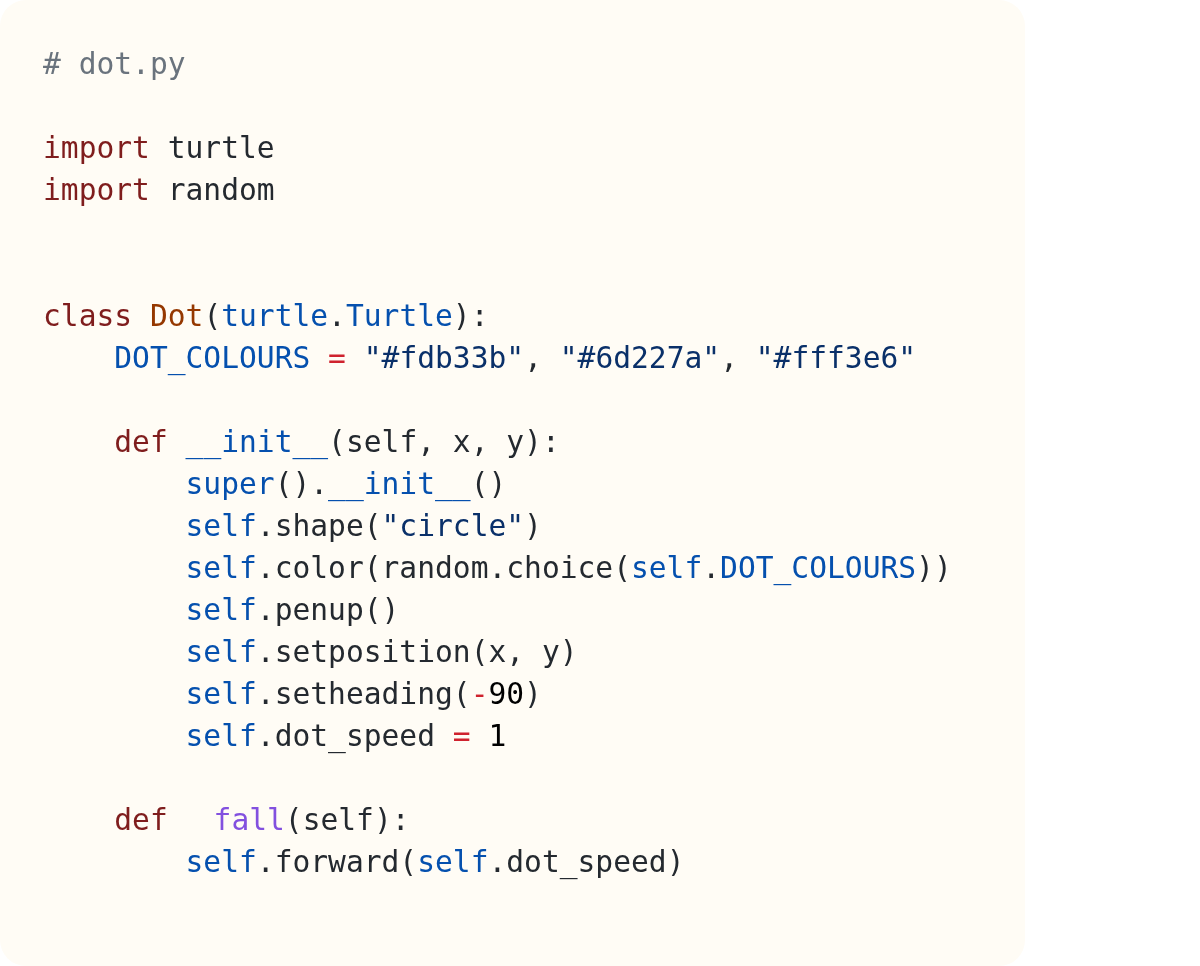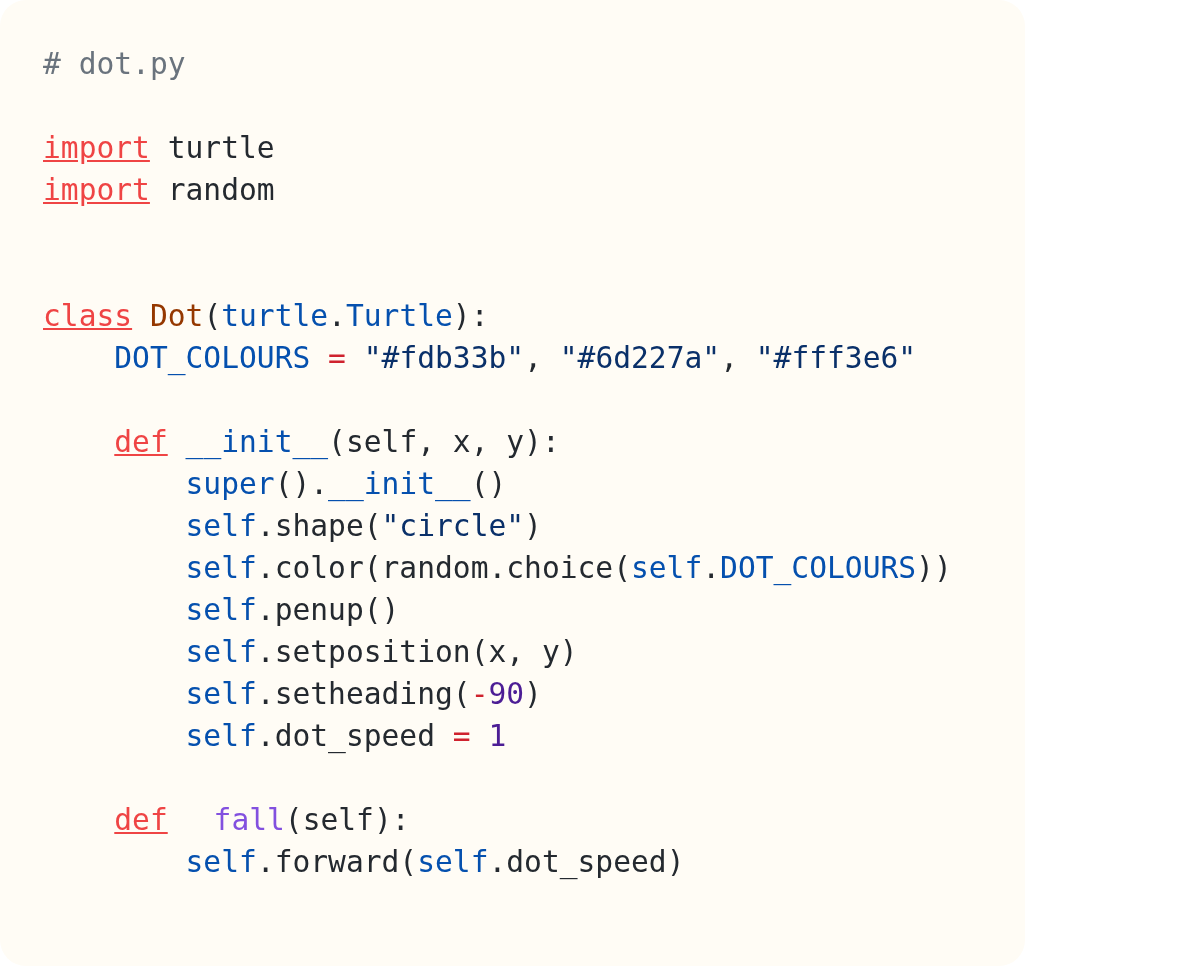--- a/index.html
+++ b/index.html
@@ -11,27 +11,27 @@
       padding-left: 25px;
     }
     pre.code {
       margin: 0; position: absolute; left: 43px; top: 43px;
       font-family: "DejaVu Sans Mono", "Liberation Mono", monospace;
       font-size: 29.6px; line-height: 42px; color: #24292f;
       white-space: pre;
     }
     .line { display: block; height: 42px; }
     .cm { color: #6a737d; }
-    .kw { color: #ef4444; text-decoration: underline; }
+    .kw { color: #7f1d1d; }
     .cls { color: #953800; text-align: center; }
     .bi { color: #0550ae; }
     .str { color: #0a3069; }
     .fn { color: #8250df; margin-left: 28px; }
     .op { color: #cf222e; }
-    .num { color: #4c1d95; margin-top: 28px; }
+    .num { color: #000000; margin-top: 28px; }
     .tx { color: #24292f; }
   </style>
 </head>
 <body>
 
 <div class="code-block">
 <pre class="code"><span class="line"><span class="cm"># dot.py</span></span><span class="line"></span><span class="line"><span class="kw">import</span><span> </span><span class="tx">turtle</span></span><span class="line"><span class="kw">import</span><span> </span><span class="tx">random</span></span><span class="line"></span><span class="line"></span><span class="line"><span class="kw">class</span><span> </span><span class="cls">Dot</span><span class="tx">(</span><span class="bi">turtle</span><span class="tx">.</span><span class="bi">Turtle</span><span class="tx">):</span></span><span class="line"><span>    </span><span class="bi">DOT_COLOURS</span><span> </span><span class="op">=</span><span> </span><span class="str">"#fdb33b"</span><span class="tx">, </span><span class="str">"#6d227a"</span><span class="tx">, </span><span class="str">"#fff3e6"</span></span><span class="line"></span><span class="line"><span>    </span><span class="kw">def</span><span> </span><span class="bi">__init__</span><span class="tx">(self, x, y):</span></span><span class="line"><span>        </span><span class="bi">super</span><span class="tx">().</span><span class="bi">__init__</span><span class="tx">()</span></span><span class="line"><span>        </span><span class="bi">self</span><span class="tx">.shape(</span><span class="str">"circle"</span><span class="tx">)</span></span><span class="line"><span>        </span><span class="bi">self</span><span class="tx">.color(random.choice(</span><span class="bi">self</span><span class="tx">.</span><span class="bi">DOT_COLOURS</span><span class="tx">))</span></span><span class="line"><span>        </span><span class="bi">self</span><span class="tx">.penup()</span></span><span class="line"><span>        </span><span class="bi">self</span><span class="tx">.setposition(x, y)</span></span><span class="line"><span>        </span><span class="bi">self</span><span class="tx">.setheading(</span><span class="op">-</span><span class="num">90</span><span class="tx">)</span></span><span class="line"><span>        </span><span class="bi">self</span><span class="tx">.dot_speed </span><span class="op">=</span><span> </span><span class="num">1</span></span><span class="line"></span><span class="line"><span>    </span><span class="kw">def</span><span> </span><span class="fn">fall</span><span class="tx">(self):</span></span><span class="line"><span>        </span><span class="bi">self</span><span class="tx">.forward(</span><span class="bi">self</span><span class="tx">.dot_speed)</span></span></pre>
 </div>
 
 </body></html>

